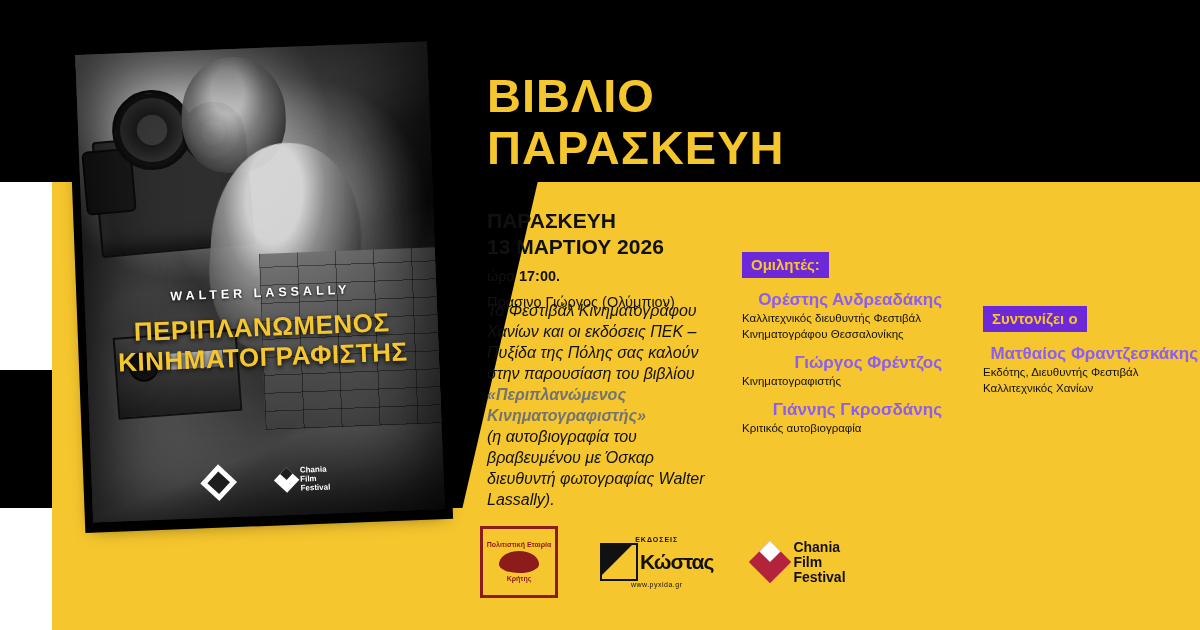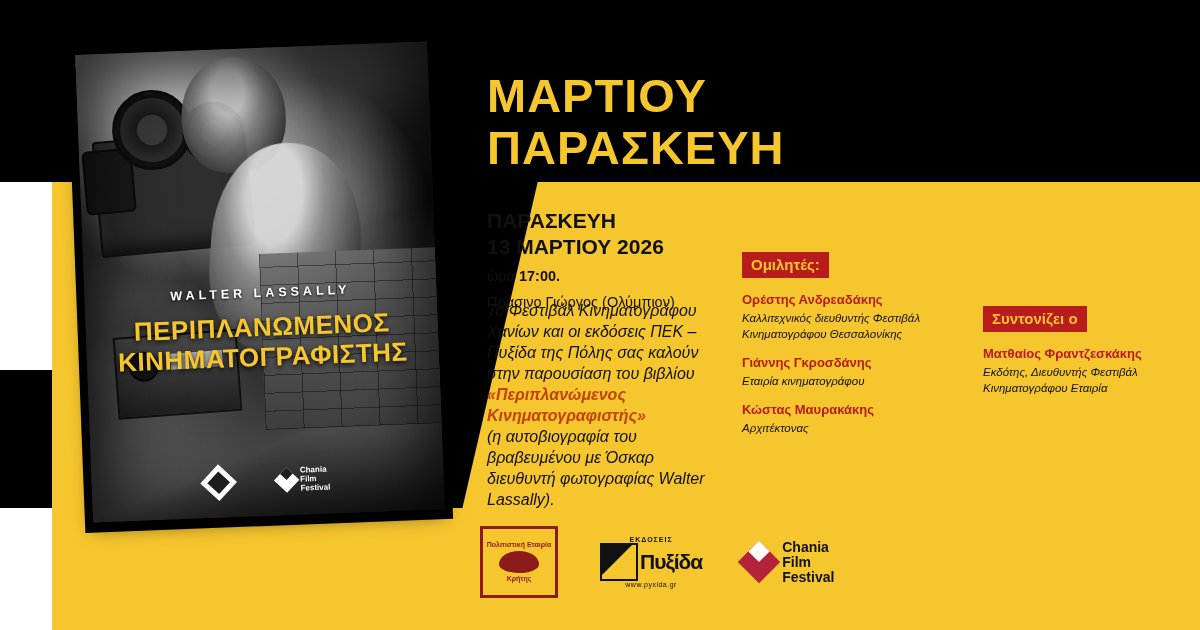--- a/index.html
+++ b/index.html
@@ -96,28 +96,28 @@
     position:absolute;left:487px;top:70px;color:#f6c62e;
     font-size:47px;line-height:52px;font-weight:800;letter-spacing:1px;
   }
 
   
   .col-date{position:absolute;left:487px;top:208px;width:215px;color:#111;}
   .date-big{font-size:21px;line-height:26px;font-weight:700;color:#111;}
   .date-sub{font-size:14.5px;line-height:20px;margin-top:6px;color:#111;}
   .date-sub b{font-weight:800;}
   .body-text{position:absolute;left:487px;top:300px;width:218px;font-size:16px;line-height:21px;color:#111;font-style:italic;}
-  .body-text .hl{font-weight:800;color:#c2410c;display:block;}
+  .body-text .hl{font-weight:800;color:#737373;display:block;}
 
   
   .col-speakers{position:absolute;left:742px;top:252px;width:200px;}
-  .sec-head{display:inline-block;background:#b91c1c;color:#f6c62e;font-weight:800;font-size:15px;padding:4px 9px 5px;}
+  .sec-head{display:inline-block;background:#6d28d9;color:#f6c62e;font-weight:800;font-size:15px;padding:4px 9px 5px;}
   .sp{margin-top:12px;}
-  .sp .nm{font-size:13px;font-weight:800;color:#b91c1c;line-height:19px;}
-  .sp .rl{font-size:11.5px;font-style:italic;color:#111;line-height:14px;margin-top:2px;}
+  .sp .nm{font-size:17px;font-weight:800;color:#8b5cf6;line-height:19px;text-align:right;}
+  .sp .rl{font-size:11.5px;color:#111;line-height:14px;margin-top:2px;}
 
   
   .col-mod{position:absolute;left:962px;top:306px;width:215px;margin-left:21px;}
 
   
   .bottom-logos{position:absolute;left:480px;top:526px;display:flex;align-items:center;gap:42px;}
   .lg{display:flex;align-items:center;}
   .lg-pek{width:72px;height:66px;border:3px solid #8c1b1b;display:flex;flex-direction:column;align-items:center;justify-content:center;color:#8c1b1b;font-size:7px;font-weight:700;line-height:8px;text-align:center;}
   .lg-pek .mid{width:40px;height:22px;border-radius:50%/60% 60% 40% 40%;background:#8c1b1b;margin:2px 0;}
   .lg-pyxida{display:flex;flex-direction:column;align-items:center;color:#111;}
@@ -171,21 +171,21 @@
         <div class="txt">
           <div>Chania</div>
           <div>Film</div>
           <div>Festival</div>
         </div>
       </div>
     </div>
   </div>
 
   <div class="headline">
-    <div>ΜΑΡΤΙΟΥ</div>
+    <div>ΒΙΒΛΙΟ</div>
     <div>ΠΑΡΑΣΚΕΥΗ</div>
   </div>
 
   <div class="col-date">
     <div class="date-big">ΠΑΡΑΣΚΕΥΗ</div>
     <div class="date-big">13 ΜΑΡΤΙΟΥ 2026</div>
     <div class="date-sub">
       <span>ώρα </span><b>17:00.</b>
     </div>
     <div class="date-sub">Πράσινο Γιώργος (Ολύμπιον)</div>
@@ -200,52 +200,52 @@
 
   <div class="col-speakers">
     <div class="sec-head">Ομιλητές:</div>
 
     <div class="sp">
       <div class="nm">Ορέστης Ανδρεαδάκης</div>
       <div class="rl">Καλλιτεχνικός διευθυντής Φεστιβάλ</div>
       <div class="rl">Κινηματογράφου Θεσσαλονίκης</div>
     </div>
     <div class="sp">
+      <div class="nm">Γιώργος Φρέντζος</div>
+      <div class="rl">Κινηματογραφιστής</div>
+    </div>
+    <div class="sp">
       <div class="nm">Γιάννης Γκροσδάνης</div>
-      <div class="rl">Εταιρία κινηματογράφου</div>
-    </div>
-    <div class="sp">
-      <div class="nm">Κώστας Μαυρακάκης</div>
-      <div class="rl">Αρχιτέκτονας</div>
+      <div class="rl">Κριτικός αυτοβιογραφία</div>
     </div>
   </div>
 
   <div class="col-mod">
     <div class="sec-head">Συντονίζει ο</div>
     <div class="sp">
       <div class="nm">Ματθαίος Φραντζεσκάκης</div>
       <div class="rl">Εκδότης, Διευθυντής Φεστιβάλ</div>
-      <div class="rl">Κινηματογράφου Εταιρία</div>
+      <div class="rl">Καλλιτεχνικός Χανίων</div>
     </div>
   </div>
 
   <div class="bottom-logos">
     <div class="lg">
       <div class="lg-pek">
         <div>Πολιτιστική  Εταιρία</div>
         <div class="mid"></div>
         <div>Κρήτης</div>
       </div>
     </div>
 
     <div class="lg lg-pyxida">
       <div class="top">ΕΚΔΟΣΕΙΣ</div>
       <div class="mainrow">
         <div class="sq"></div>
-        <div class="word">Πυξίδα</div>
+        <div class="word">Κώστας</div>
       </div>
       <div class="url">www.pyxida.gr</div>
     </div>
 
     <div class="lg lg-cff">
       <div class="dia"></div>
       <div class="txt">
         <div>Chania</div>
         <div>Film</div>
         <div>Festival</div>

